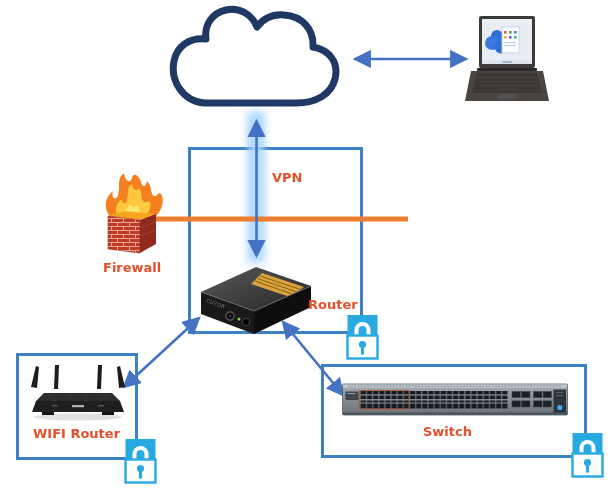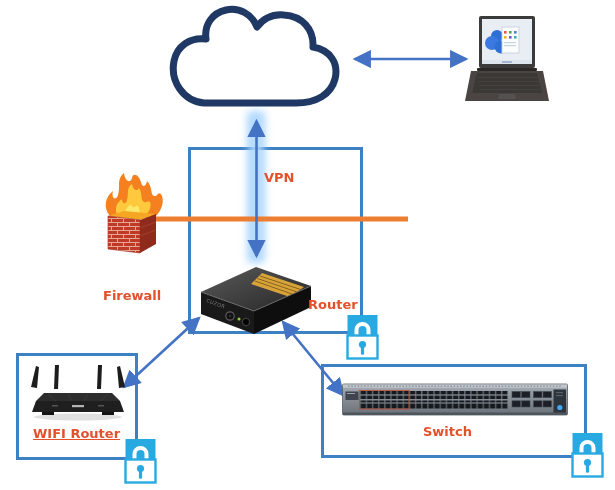--- a/index.html
+++ b/index.html
@@ -11,24 +11,24 @@
   #zone-switch{left:321px;top:364px;width:266px;height:94px;}
   #connectors{position:absolute;left:0;top:0;z-index:2;}
   .device{position:absolute;z-index:3;}
   #cloud{left:160px;top:4px;width:192px;height:112px;}
   #laptop{left:464px;top:14px;width:86px;height:92px;}
   #firewall{left:96px;top:170px;width:72px;height:84px;}
   #router-device{left:196px;top:250px;width:118px;height:84px;}
   #wifi-device{left:28px;top:360px;width:100px;height:64px;}
   #switch-device{left:342px;top:379px;width:226px;height:42px;}
   .lbl{position:absolute;z-index:4;font-weight:bold;font-size:13px;color:#E2512B;white-space:nowrap;}
-  #lbl-vpn{left:264px;top:170px;}
-  #lbl-firewall{left:103px;top:288px;}
+  #lbl-vpn{left:272px;top:170px;}
+  #lbl-firewall{left:103px;top:260px;}
   #lbl-router{left:308px;top:297px;}
-  #lbl-wifi{left:33px;top:426px;text-decoration:underline;}
+  #lbl-wifi{left:33px;top:426px;}
   #lbl-switch{left:423px;top:424px;}
   .lock{position:absolute;z-index:5;width:33px;height:46px;}
   #lock-router{left:346px;top:314px;}
   #lock-wifi{left:124px;top:438px;}
   #lock-switch{left:571px;top:432px;}
   svg{display:block;}
 </style>
 </head>
 <body>
 

